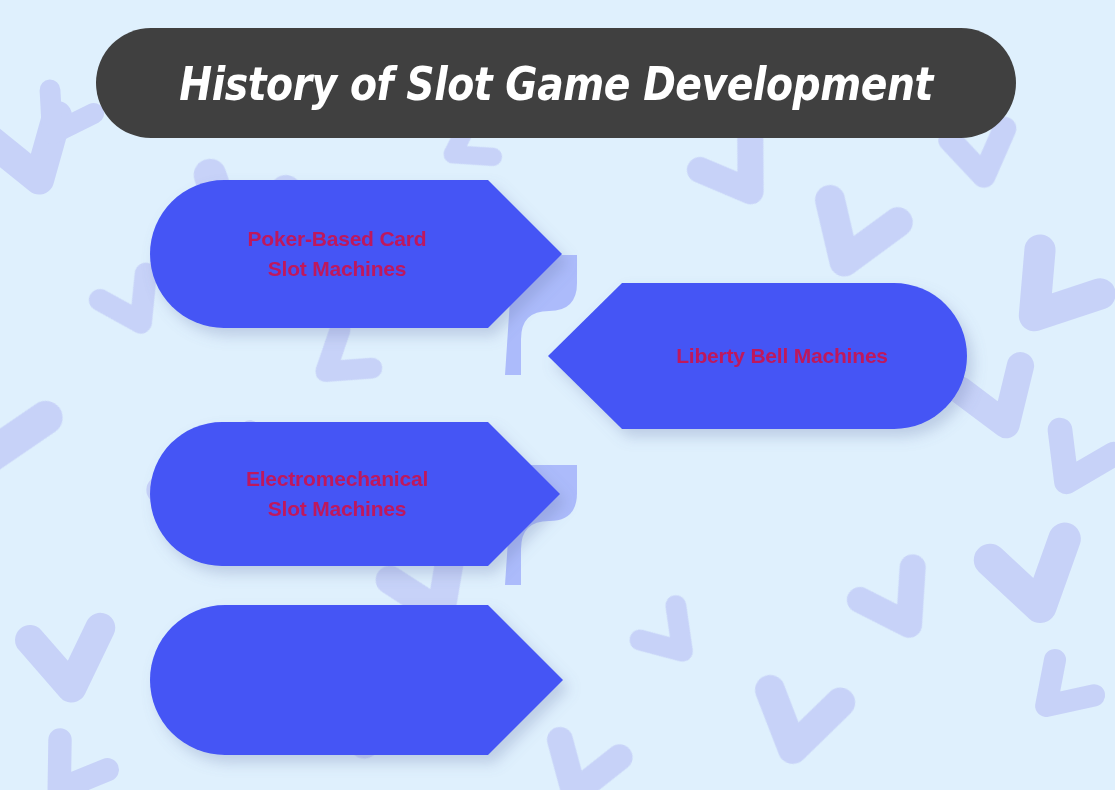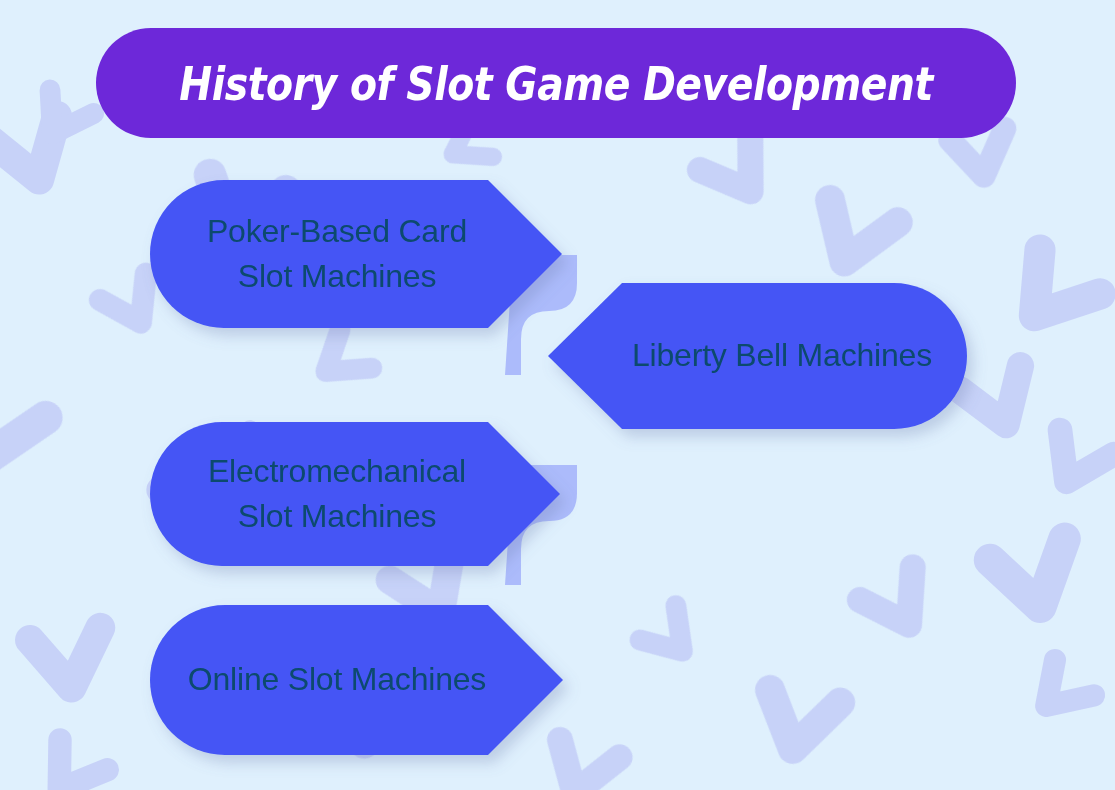--- a/index.html
+++ b/index.html
@@ -33,21 +33,21 @@
     pointer-events: none;
   }
 
   
   #title-banner {
     position: absolute;
     left: 96px;
     top: 28px;
     width: 920px;
     height: 110px;
-    background: #6d28d9;
+    background: #404040;
     border-radius: 55px;
     display: flex;
     align-items: center;
     justify-content: center;
     z-index: 5;
   }
 
   #title-text {
     color: #ffffff;
     font-size: 47px;
@@ -71,23 +71,23 @@
   .flow-shape svg {
     position: absolute;
     left: 0;
     top: 0;
     overflow: visible;
   }
 
   .flow-label {
     position: relative;
     z-index: 2;
-    color: #0c4a6e;
-    font-weight: 400;
-    font-size: 32px;
+    color: #be185d;
+    font-weight: 700;
+    font-size: 21px;
     line-height: 1.42;
     text-align: center;
     white-space: pre-line;
     letter-spacing: -0.2px;
     width: 100%;
   }
 
   
   .shape-left { left: 150px; }
   .shape-left .flow-label {
@@ -210,16 +210,15 @@
 
   <div class="flow-shape shape-left" id="shape-4">
     <svg width="418" height="150" viewBox="0 0 418 150" xmlns="http://www.w3.org/2000/svg" aria-hidden="true">
       <defs>
         <filter id="sh4" x="-20%" y="-20%" width="150%" height="150%">
           <feDropShadow dx="6" dy="8" stdDeviation="7" flood-color="#6f7fae" flood-opacity="0.30"></feDropShadow>
         </filter>
       </defs>
       <path filter="url(#sh4)" d="M75 0 L338 0 L413 75 L338 150 L75 150 A75 75 0 0 1 75 0 Z" fill="#4455f5"></path>
     </svg>
-    <div class="flow-label">Online Slot Machines</div>
   </div>
 
 </div>
 
 </body></html>

